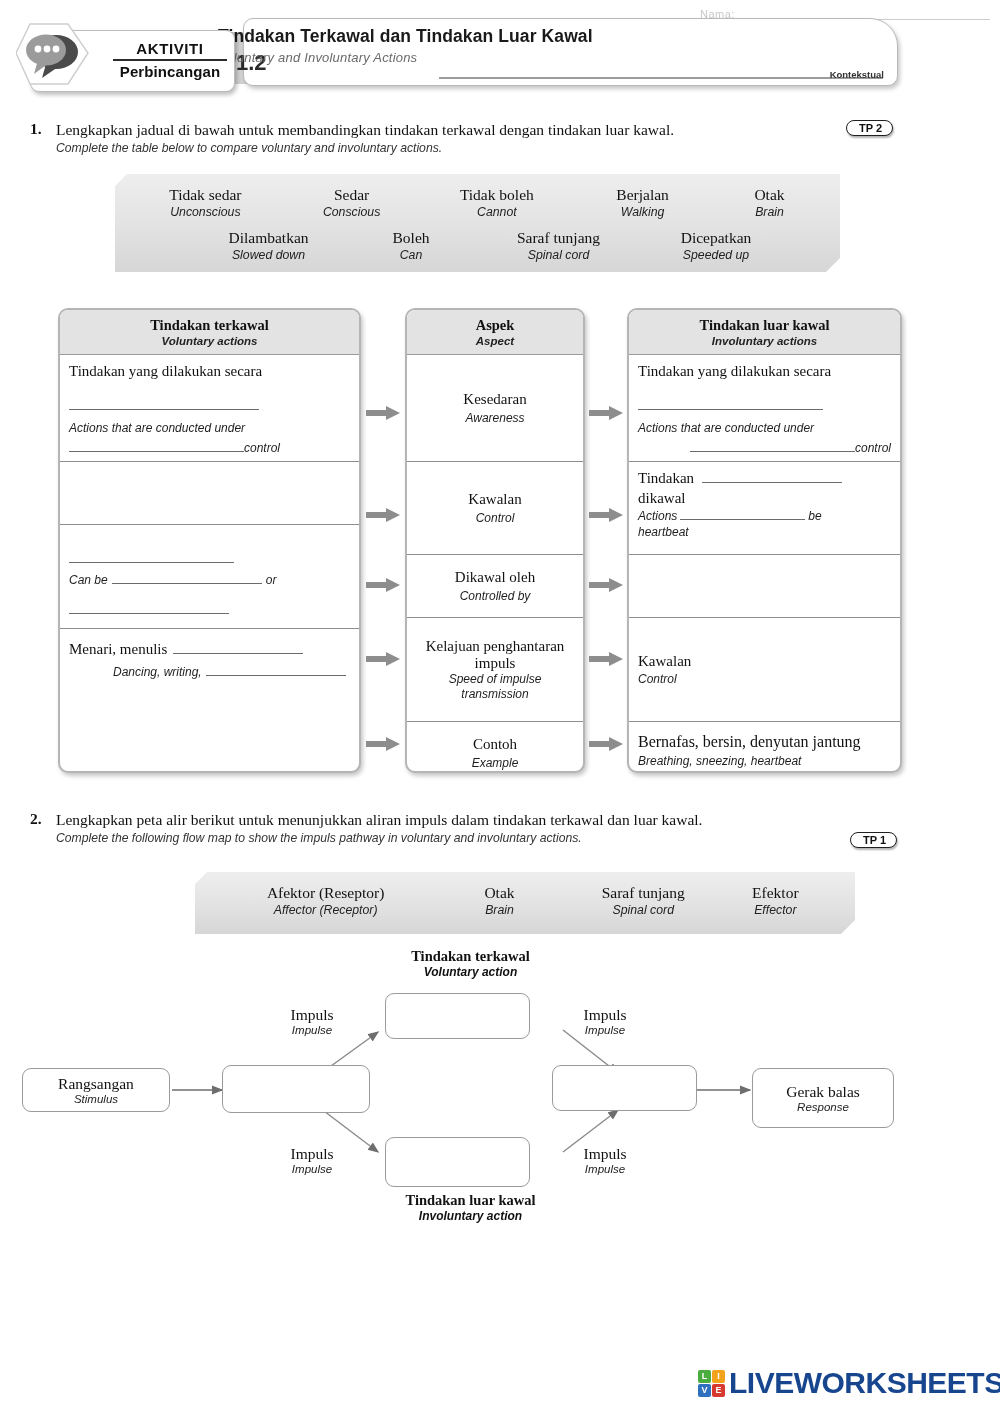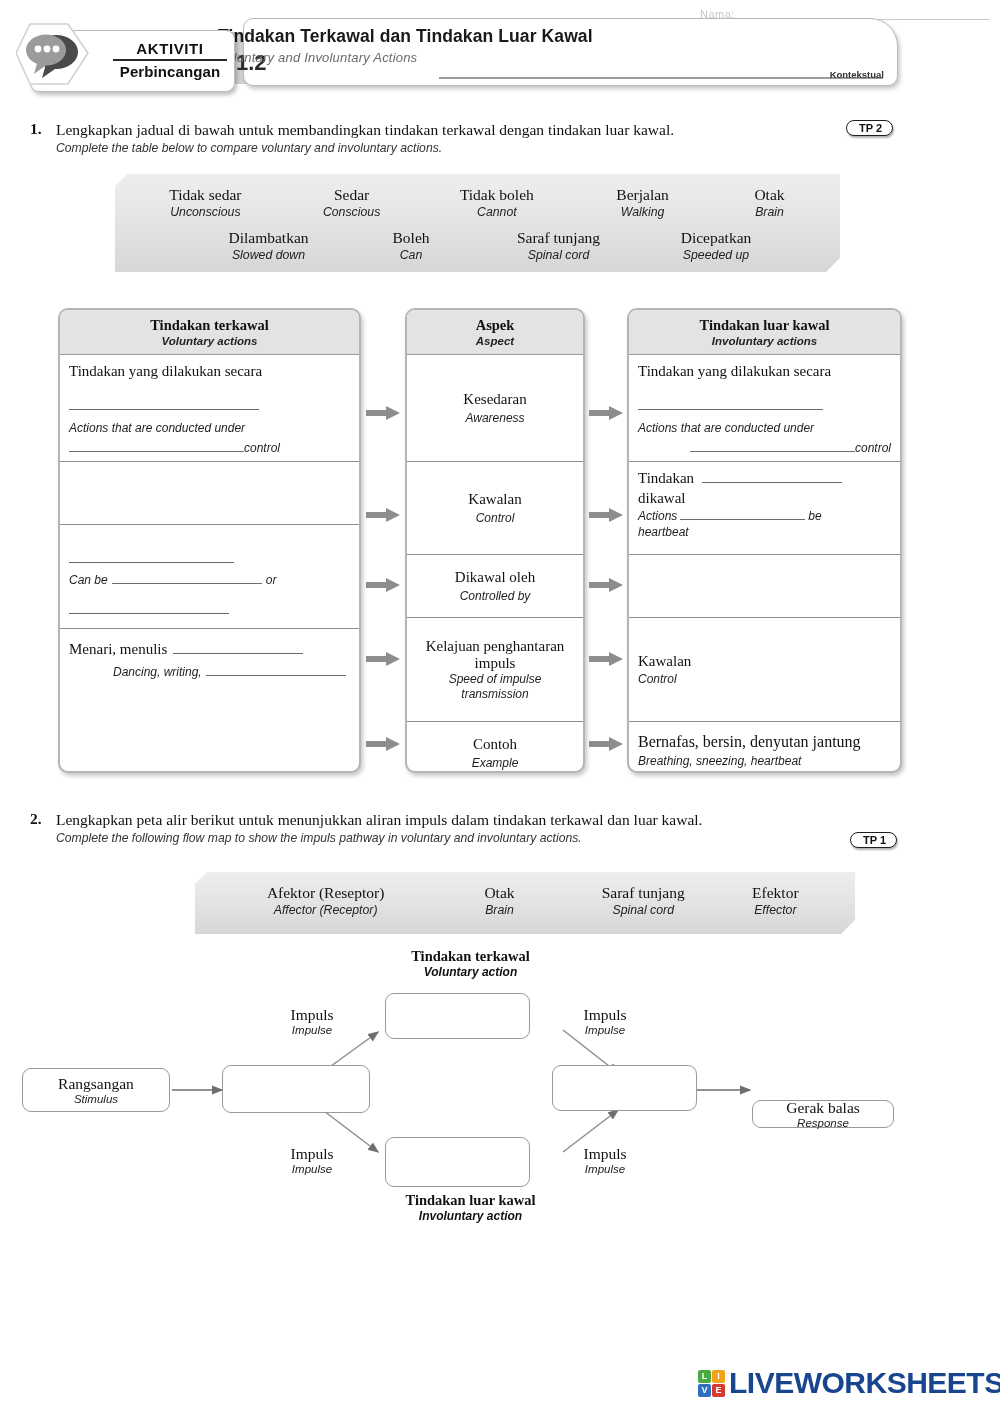--- a/index.html
+++ b/index.html
@@ -447,21 +447,21 @@
 <div class="fbox" style="left:22px; top:1068px; width:148px; height:44px;">
   <div class="fb-my">Rangsangan</div>
   <div class="fb-en">Stimulus</div>
 </div>
 <div class="fbox" style="left:222px; top:1065px; width:148px; height:48px;">
   <span></span>
 </div>
 <div class="fbox" style="left:552px; top:1065px; width:145px; height:46px;">
   <span></span>
 </div>
-<div class="fbox" style="left:752px; top:1100px; width:142px; height:28px;">
+<div class="fbox" style="left:752px; top:1068px; width:142px; height:60px;">
   <div class="fb-my">Gerak balas</div>
   <div class="fb-en">Response</div>
 </div>
 
 <div class="flabel" style="left:272px; top:1006px; width:80px;">
   <div class="fl-my">Impuls</div>
   <div class="fl-en">Impulse</div>
 </div>
 <div class="flabel" style="left:565px; top:1006px; width:80px;">
   <div class="fl-my">Impuls</div>

